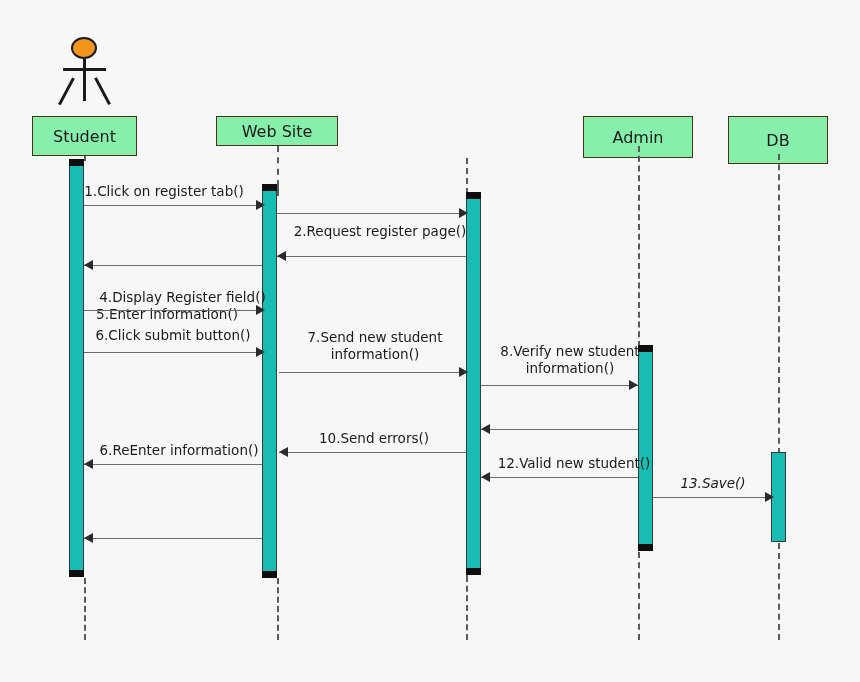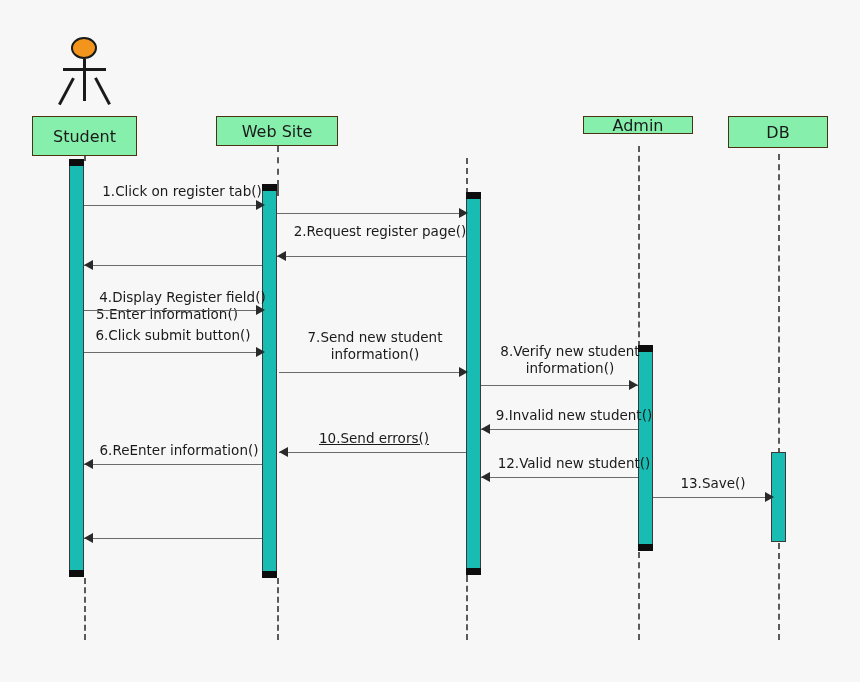--- a/index.html
+++ b/index.html
@@ -106,22 +106,22 @@
   <div class="actor" style="left:0; top:0;">
     <div class="actor-head" style="left:71px; top:37px;"></div>
     <div class="stroke" style="left:83px; top:59px; width:2.5px; height:42px;"></div>
     <div class="stroke" style="left:63px; top:68px; width:43px; height:2.5px;"></div>
     <div class="stroke" style="left:72px; top:78px; width:2.5px; height:30px; transform:rotate(28deg); transform-origin: top center;"></div>
     <div class="stroke" style="left:94px; top:78px; width:2.5px; height:30px; transform:rotate(-28deg); transform-origin: top center;"></div>
   </div>
 
   <div class="lifeline-box" style="left:32px;  top:116px; width:105px; height:40px;">Student</div>
   <div class="lifeline-box" style="left:216px; top:116px; width:122px; height:30px;">Web Site</div>
-  <div class="lifeline-box" style="left:583px; top:116px; width:110px; height:18px;">Admin</div>
-  <div class="lifeline-box" style="left:728px; top:116px; width:100px; height:32px;">DB</div>
+  <div class="lifeline-box" style="left:583px; top:116px; width:110px; height:42px;">Admin</div>
+  <div class="lifeline-box" style="left:728px; top:116px; width:100px; height:48px;">DB</div>
 
   <div class="lifeline" style="left:84px;  top:156px; height:5px;"></div>
   <div class="lifeline" style="left:277px; top:146px; height:40px;"></div>
   <div class="lifeline" style="left:466px; top:158px; height:36px;"></div>
   <div class="lifeline" style="left:638px; top:146px; height:201px;"></div>
   <div class="lifeline" style="left:778px; top:154px; height:300px;"></div>
 
   <div class="lifeline" style="left:466px; top:194px; height:382px;"></div>
   <div class="lifeline" style="left:277px; top:186px; height:10px;"></div>
 
@@ -130,21 +130,21 @@
   <div class="lifeline" style="left:466px; top:576px; height:64px;"></div>
   <div class="lifeline" style="left:638px; top:552px; height:88px;"></div>
   <div class="lifeline" style="left:778px; top:543px; height:97px;"></div>
 
   <div class="activation capped" style="left:69px;  top:159px; height:418px;"></div>
   <div class="activation capped" style="left:262px; top:184px; height:394px;"></div>
   <div class="activation capped" style="left:466px; top:192px; height:383px;"></div>
   <div class="activation capped" style="left:638px; top:345px; height:206px;"></div>
   <div class="activation" style="left:771px; top:452px; height:90px;"></div>
 
-  <div class="msg-label" style="left:92px; top:183px; width:180px;">1.Click on register tab()</div>
+  <div class="msg-label" style="left:74px; top:183px; width:180px;">1.Click on register tab()</div>
   <div class="msg-line" style="left:84px; top:205px; width:178px;"></div>
   <div class="arrowhead right" style="left:256px; top:200px;"></div>
 
   <div class="msg-label" style="left:284px; top:191px; width:192px;margin-top:32px;">2.Request register page()</div>
   <div class="msg-line" style="left:277px; top:213px; width:189px;"></div>
   <div class="arrowhead right" style="left:459px; top:208px;"></div>
 
   <div class="msg-line" style="left:277px; top:256px; width:189px;"></div>
   <div class="arrowhead left" style="left:277px; top:251px;"></div>
 
@@ -163,36 +163,35 @@
   <div class="msg-label" style="left:285px; top:329px; width:180px;">7.Send new student
 information()</div>
   <div class="msg-line" style="left:279px; top:372px; width:187px;"></div>
   <div class="arrowhead right" style="left:459px; top:367px;"></div>
 
   <div class="msg-label" style="left:490px; top:343px; width:160px;">8.Verify new student
 information()</div>
   <div class="msg-line" style="left:481px; top:385px; width:157px;"></div>
   <div class="arrowhead right" style="left:629px; top:380px;"></div>
 
-  <div class="msg-label" style="left:494px; top:407px; width:160px;">9.Invalid new student()</div>
   <div class="msg-line" style="left:481px; top:429px; width:157px;"></div>
   <div class="arrowhead left" style="left:481px; top:424px;"></div>
 
-  <div class="msg-label" style="left:284px; top:430px; width:180px;text-decoration:underline;">10.Send errors()</div>
+  <div class="msg-label" style="left:284px; top:430px; width:180px;">10.Send errors()</div>
   <div class="msg-line" style="left:279px; top:452px; width:187px;"></div>
   <div class="arrowhead left" style="left:279px; top:447px;"></div>
 
   <div class="msg-label" style="left:89px; top:442px; width:180px;">6.ReEnter information()</div>
   <div class="msg-line" style="left:84px; top:464px; width:178px;"></div>
   <div class="arrowhead left" style="left:84px; top:459px;"></div>
 
   <div class="msg-label" style="left:494px; top:455px; width:160px;">12.Valid new student()</div>
   <div class="msg-line" style="left:481px; top:477px; width:157px;"></div>
   <div class="arrowhead left" style="left:481px; top:472px;"></div>
 
-  <div class="msg-label" style="left:653px; top:475px; width:120px;">13.Save()</div>
+  <div class="msg-label" style="left:653px; top:475px; width:120px;font-style:italic;">13.Save()</div>
   <div class="msg-line" style="left:653px; top:497px; width:118px;"></div>
   <div class="arrowhead right" style="left:765px; top:492px;"></div>
 
   <div class="msg-line" style="left:84px; top:538px; width:178px;"></div>
   <div class="arrowhead left" style="left:84px; top:533px;"></div>
 
 </div>
 
 </body></html>

